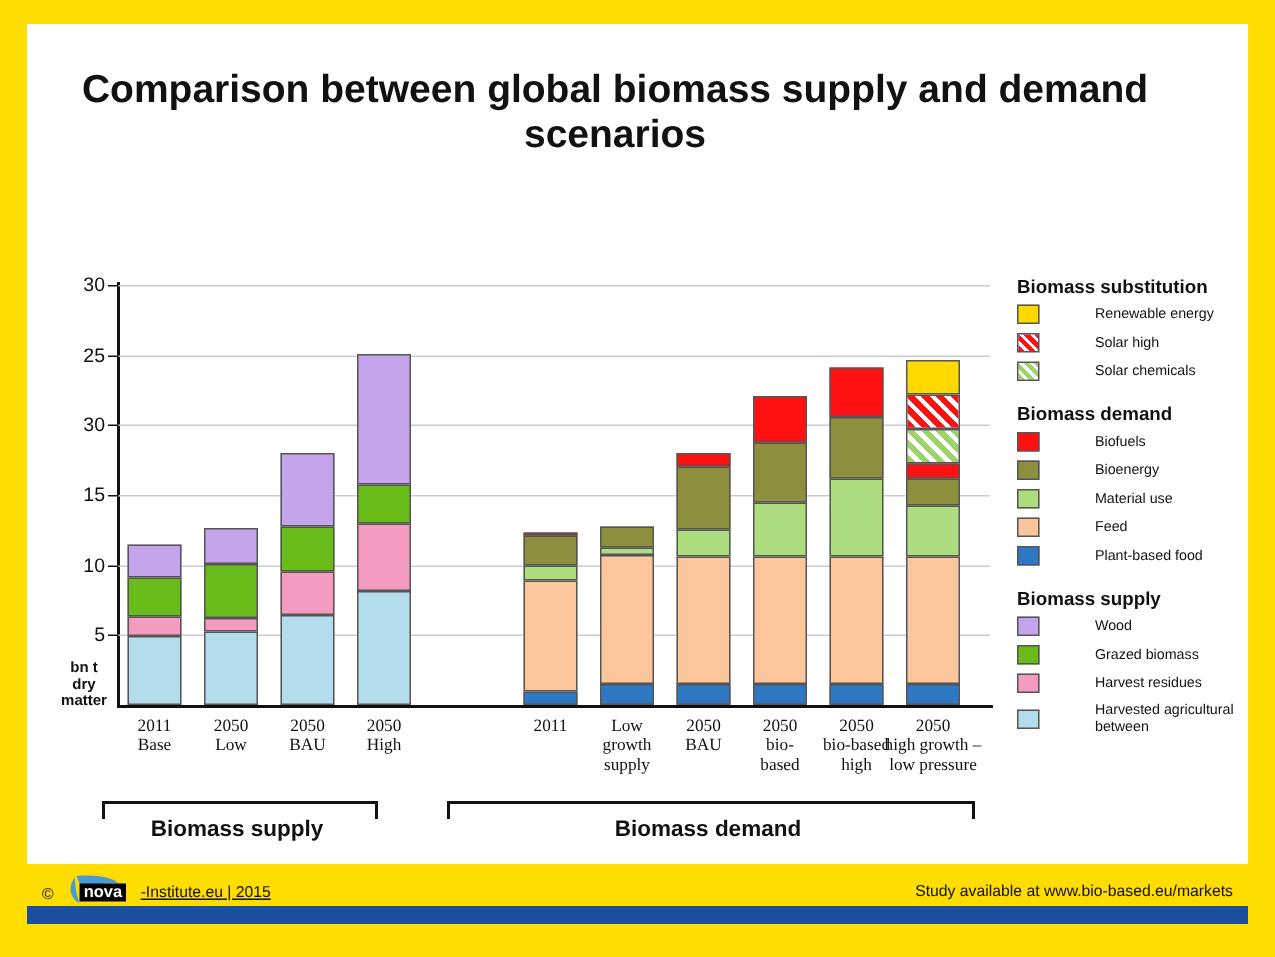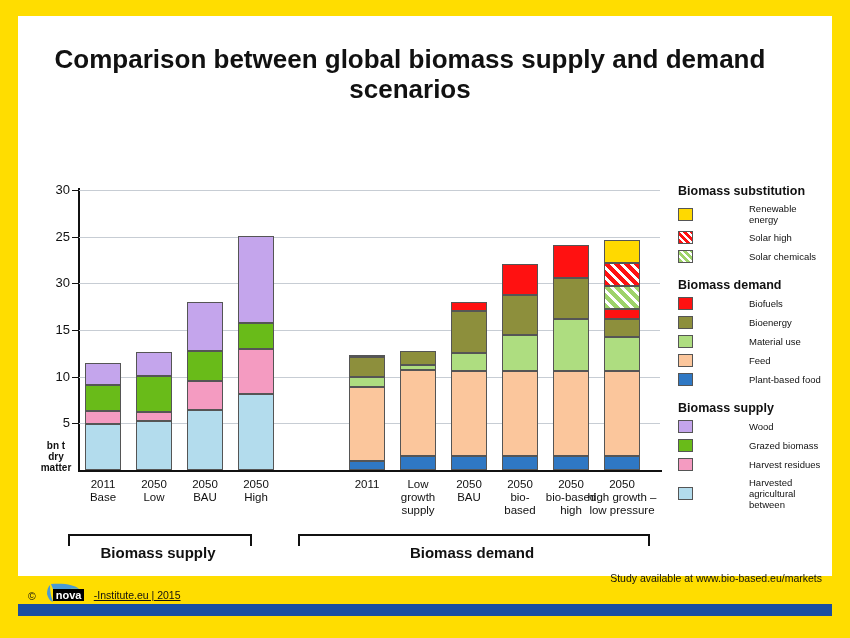--- a/index.html
+++ b/index.html
@@ -16,41 +16,41 @@
   .axisline-y{position:absolute;left:78px;top:188px;width:2px;height:284px;background:#111;}
   .axisline-x{position:absolute;left:78px;top:470px;width:584px;height:2px;background:#111;}
   .grid{position:absolute;left:0;width:582px;height:1px;background:#c7cdd4;}
   .ytick{position:absolute;width:40px;text-align:right;font-size:13px;color:#111;}
   .yunit{position:absolute;left:33px;top:440px;width:46px;text-align:center;
          font-size:10px;font-weight:bold;color:#111;line-height:11px;}
 
   .bar{position:absolute;bottom:0;width:36px;}
   .seg{position:absolute;width:36px;box-sizing:border-box;border:1px solid #555;}
 
-  .xlab{position:absolute;width:86px;text-align:center;font-size:11.5px;color:#111;line-height:13px;}
+  .xlab{position:absolute;width:86px;text-align:center;font-size:11.5px;color:#111;line-height:13px;font-family:Liberation Serif, serif;}
 
   
   .bracket{position:absolute;height:10px;border:2px solid #111;border-bottom:none;}
   .grouplab{position:absolute;text-align:center;font-size:15px;font-weight:bold;color:#111;}
 
   
   .legend{position:absolute;left:678px;top:184px;width:150px;}
   .lgtitle{font-size:12.5px;font-weight:bold;color:#111;margin:0 0 5px 0;}
   .lgrow{display:flex;align-items:center;margin-bottom:6px;}
   .swatch{width:15px;height:13px;border:1px solid #555;box-sizing:border-box;flex:0 0 auto;}
-  .lglabel{font-size:9.5px;color:#111;margin-left:24px;line-height:11px;padding-left:32px;}
+  .lglabel{font-size:9.5px;color:#111;margin-left:5px;line-height:11px;padding-left:32px;}
   .lgspace{height:9px;}
 
   
   .copy{position:absolute;left:28px;top:586px;font-size:10.5px;color:#111;display:flex;align-items:center;}
   .logo{position:relative;width:74px;height:20px;margin:0 3px;}
   .logo .novabox{position:absolute;left:14px;top:3px;background:#000;color:#fff;font-size:11px;
                  font-weight:bold;padding:0px 3px;letter-spacing:0px;font-family:"Liberation Sans",sans-serif;}
   .logo .inst{position:absolute;left:55px;top:3px;font-size:10.5px;color:#111;white-space:nowrap;text-decoration:underline;}
-  .study{position:absolute;right:28px;top:572px;font-size:10.5px;color:#111;}
+  .study{position:absolute;right:28px;top:588px;font-size:10.5px;color:#111;}
 </style>
 </head>
 <body>
 
 <div class="frame">
   <div class="card"></div>
   <div class="bluebar"></div>
 
   <div class="title">Comparison between global biomass supply and demand scenarios</div>
 

